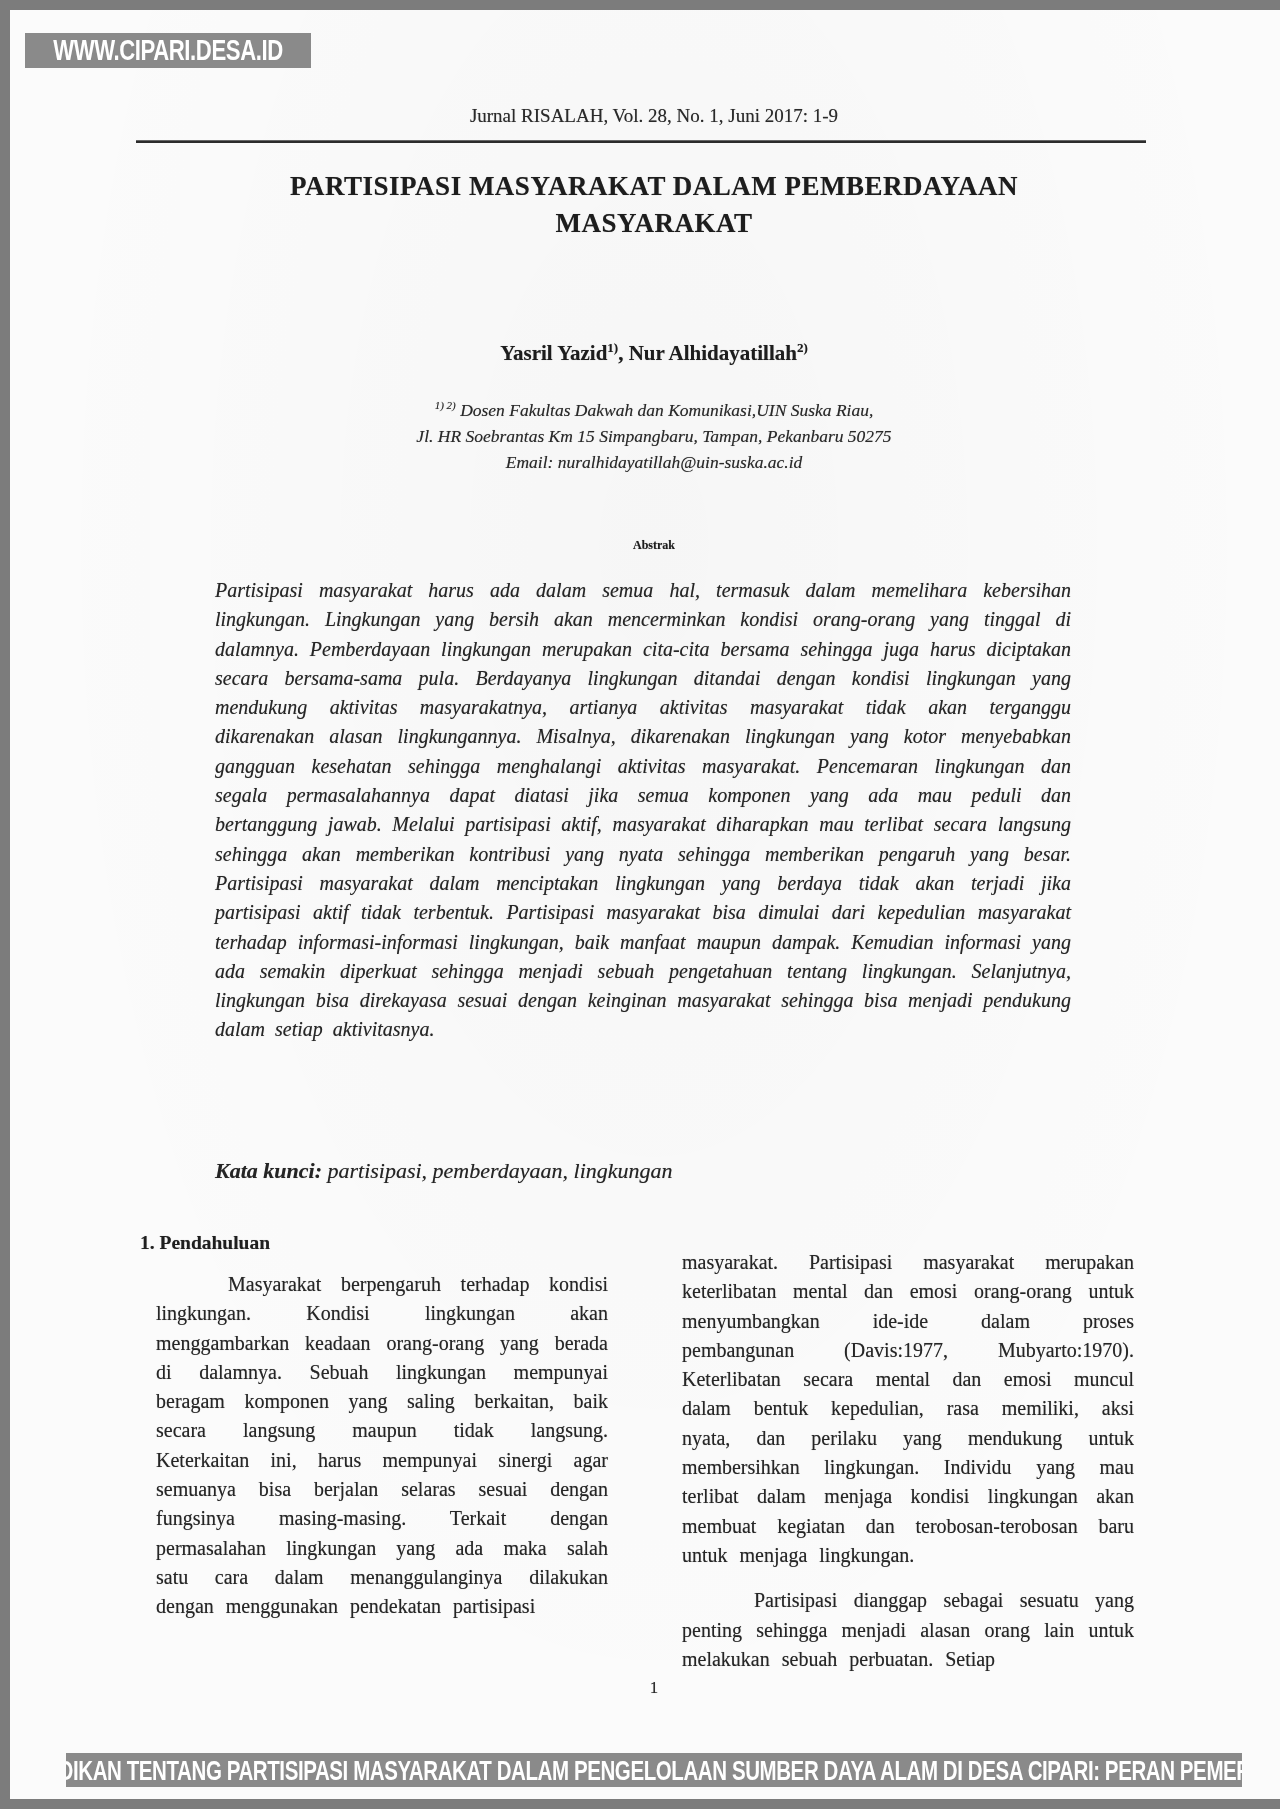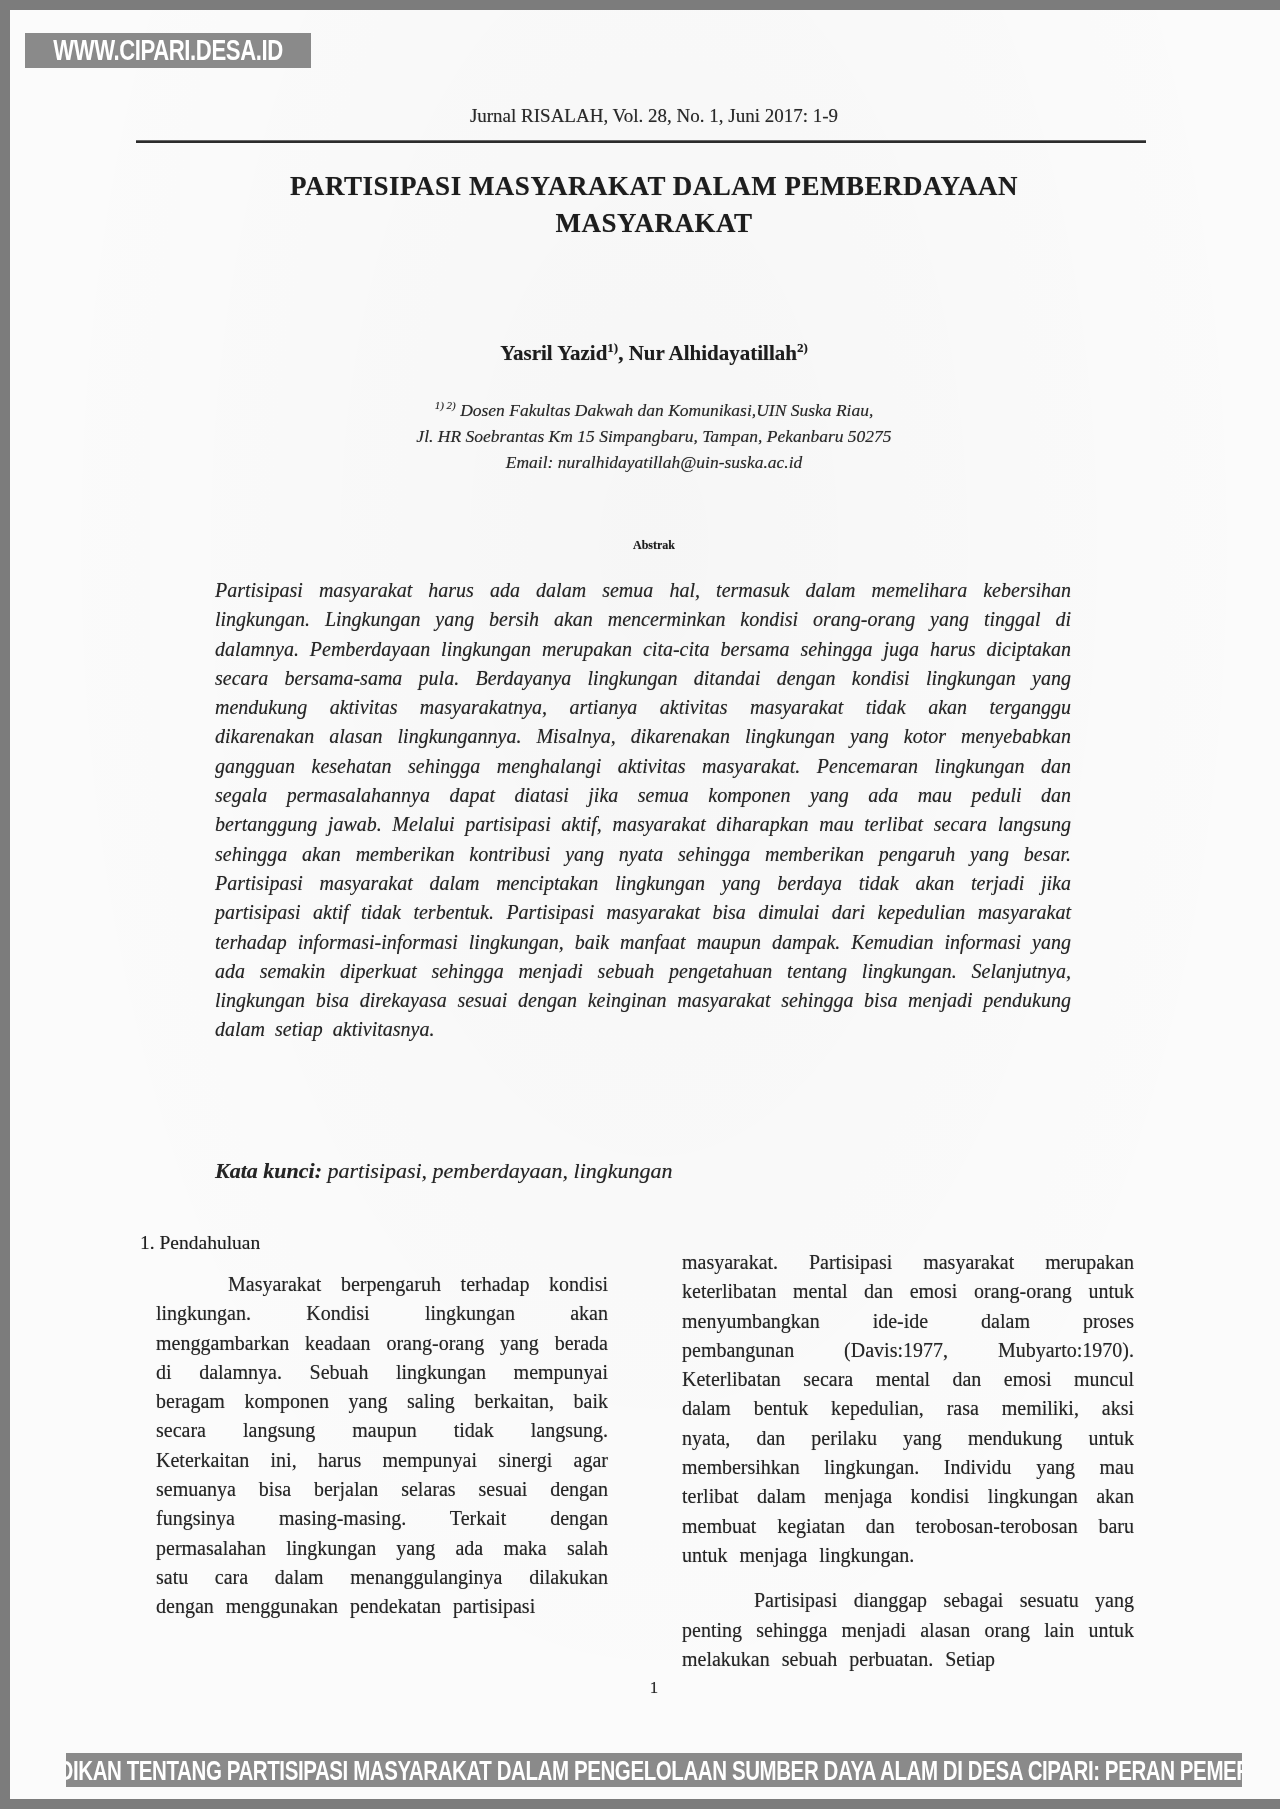--- a/index.html
+++ b/index.html
@@ -120,21 +120,21 @@
 
   
   .columns {
     position: absolute; top: 1222px; left: 130px;
     width: 1010px;
     display: flex;
     gap: 42px;
   }
   .col { width: 484px; }
   .section-heading {
-    font-weight: 400;
+    font-weight: 700;
     font-size: 19.5px;
     margin: 0 0 2px 0;
     color: #1f1f1f;
   }
   .body-par {
     margin: 16px;
     font-size: 20px;
     line-height: 29.3px;
     text-align: justify;
     word-spacing: 7px;

